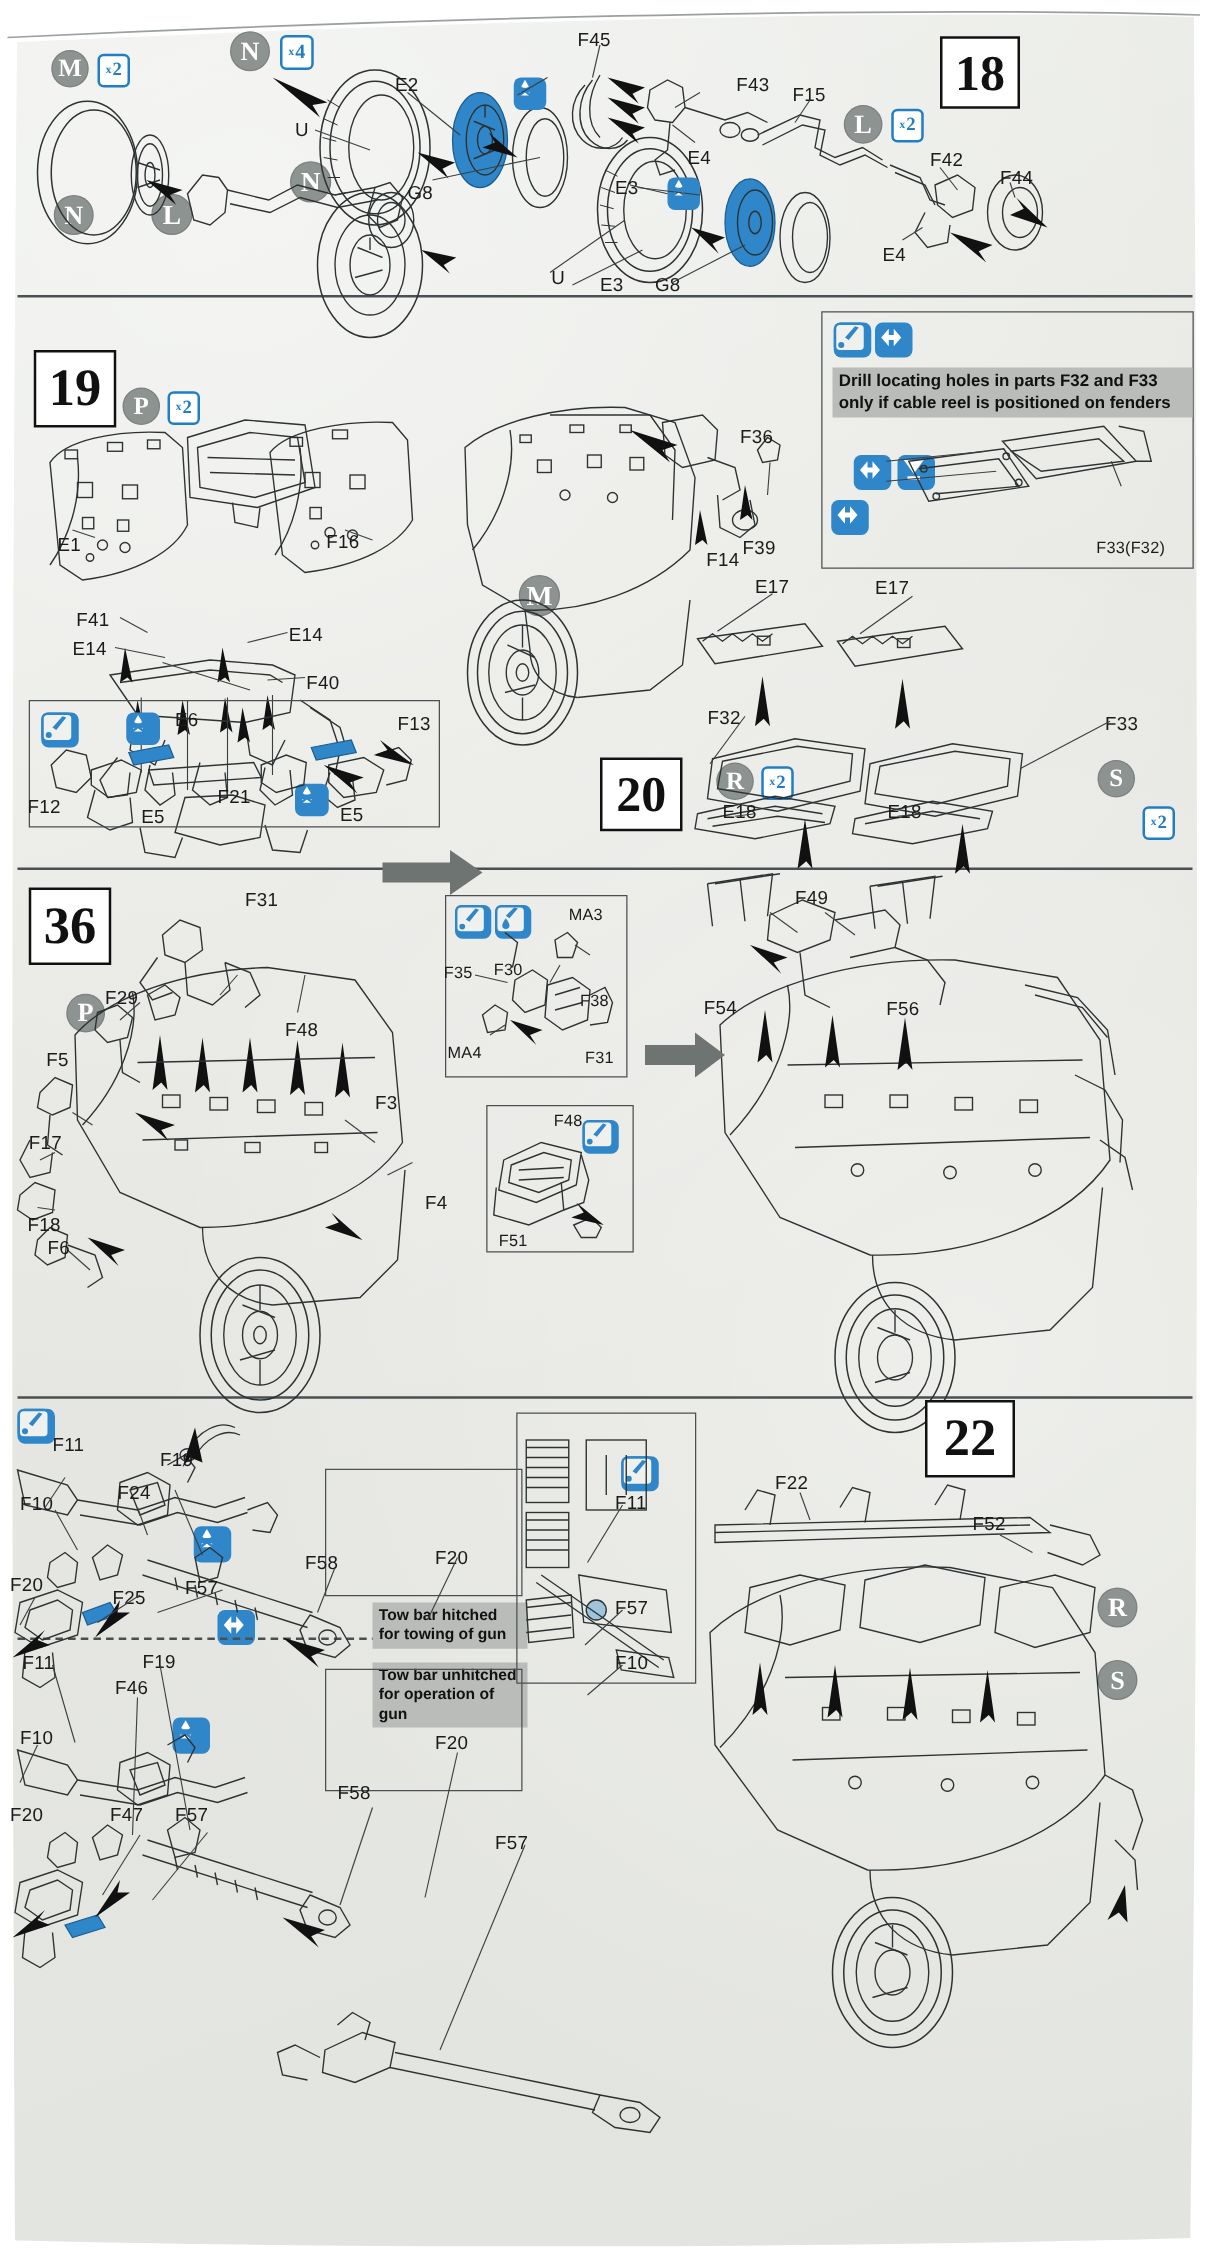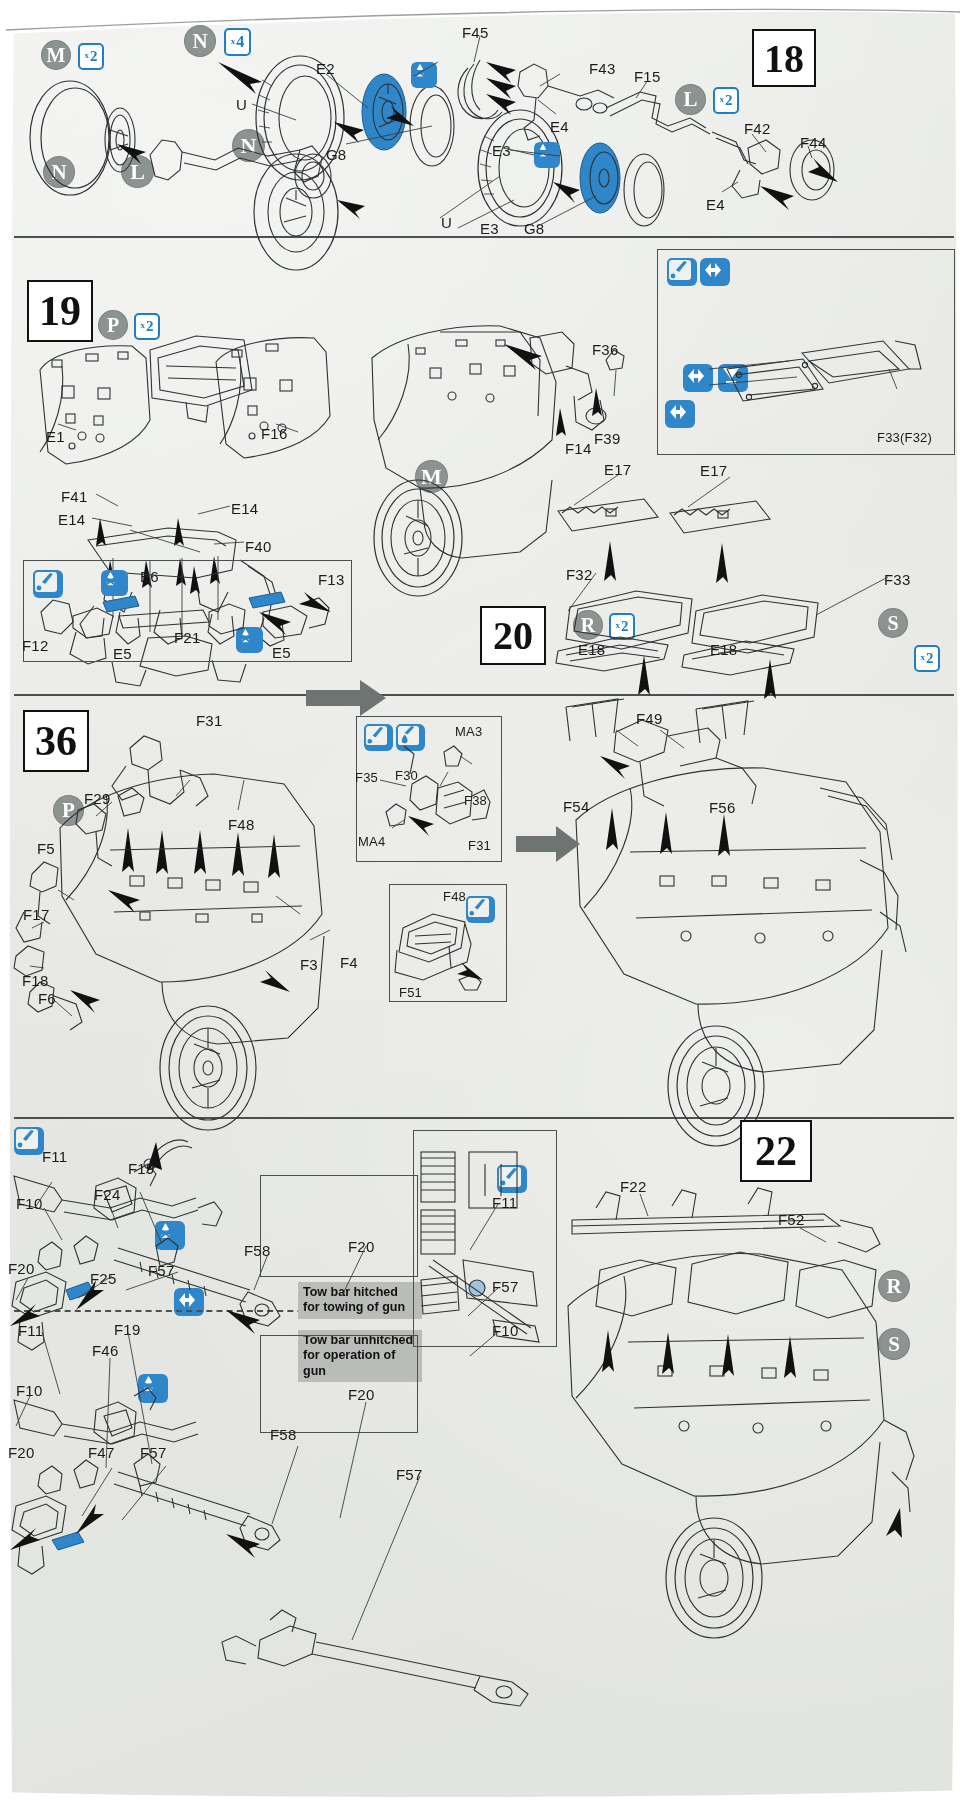--- a/index.html
+++ b/index.html
@@ -385,20 +385,21 @@
       <path d="M20 4 L12 14 L9 12 L17 3 Z" fill="#2f86c8"></path>
         <circle cx="6" cy="18" r="2.4" fill="#2f86c8"></circle>
     </svg>
   </div>
   <div class="itile solid" style="left:700px;top:258px;width:30px;height:28px;">
     <svg width="26" height="24" viewBox="0 0 26 24">
       <rect x="1" y="1" width="24" height="22" rx="4" fill="#2f86c8"></rect>
       <path d="M11 5 L5 12 L11 19 L11 14 L15 14 L15 19 L21 12 L15 5 L15 10 L11 10 Z" fill="#fff"></path>
     </svg>
   </div>
+  <div class="notebox big" style="left:666px;top:294px;width:278px;">Drill locating holes in parts F32 and F33 only if cable reel is positioned on fenders</div>
   <div class="itile solid" style="left:683px;top:364px;width:30px;height:28px;">
     <svg width="26" height="24" viewBox="0 0 26 24">
       <rect x="1" y="1" width="24" height="22" rx="4" fill="#2f86c8"></rect>
       <path d="M11 5 L5 12 L11 19 L11 14 L15 14 L15 19 L21 12 L15 5 L15 10 L11 10 Z" fill="#fff"></path>
     </svg>
   </div>
   <div class="itile solid" style="left:718px;top:364px;width:30px;height:28px;">
     <svg width="26" height="24" viewBox="0 0 26 24">
       <rect x="1" y="1" width="24" height="22" rx="4" fill="#2f86c8"></rect>
       <path d="M5 4 L21 4 L13 15 Z" fill="#fff"></path>
@@ -644,21 +645,21 @@
     <path class="lnl" d="M660,30 L684,48"></path>
   </svg>
 
   <div class="lbl" style="left:196px;top:712px;">F31</div>
   <div class="lbl" style="left:84px;top:790px;">F29</div>
   <div class="lbl" style="left:37px;top:840px;">F5</div>
   <div class="lbl" style="left:23px;top:906px;">F17</div>
   <div class="lbl" style="left:22px;top:972px;">F18</div>
   <div class="lbl" style="left:38px;top:990px;">F6</div>
   <div class="lbl" style="left:228px;top:816px;">F48</div>
-  <div class="lbl" style="left:300px;top:956px;">F3</div>
+  <div class="lbl" style="left:300px;top:874px;">F3</div>
   <div class="lbl" style="left:340px;top:954px;">F4</div>
   <div class="lbl" style="left:636px;top:710px;">F49</div>
   <div class="lbl" style="left:563px;top:798px;">F54</div>
   <div class="lbl" style="left:709px;top:799px;">F56</div>
 
   <div class="panel" style="left:356px;top:716px;width:144px;height:144px;"></div>
   <div class="itile solid" style="left:364px;top:724px;width:29px;height:27px;">
     <svg width="25" height="23" viewBox="0 0 26 24">
       <rect x="1" y="1" width="24" height="22" rx="4" fill="#eef1ee" stroke="#2f86c8" stroke-width="2"></rect>
       <path d="M20 4 L12 14 L9 12 L17 3 Z" fill="#2f86c8"></path>

